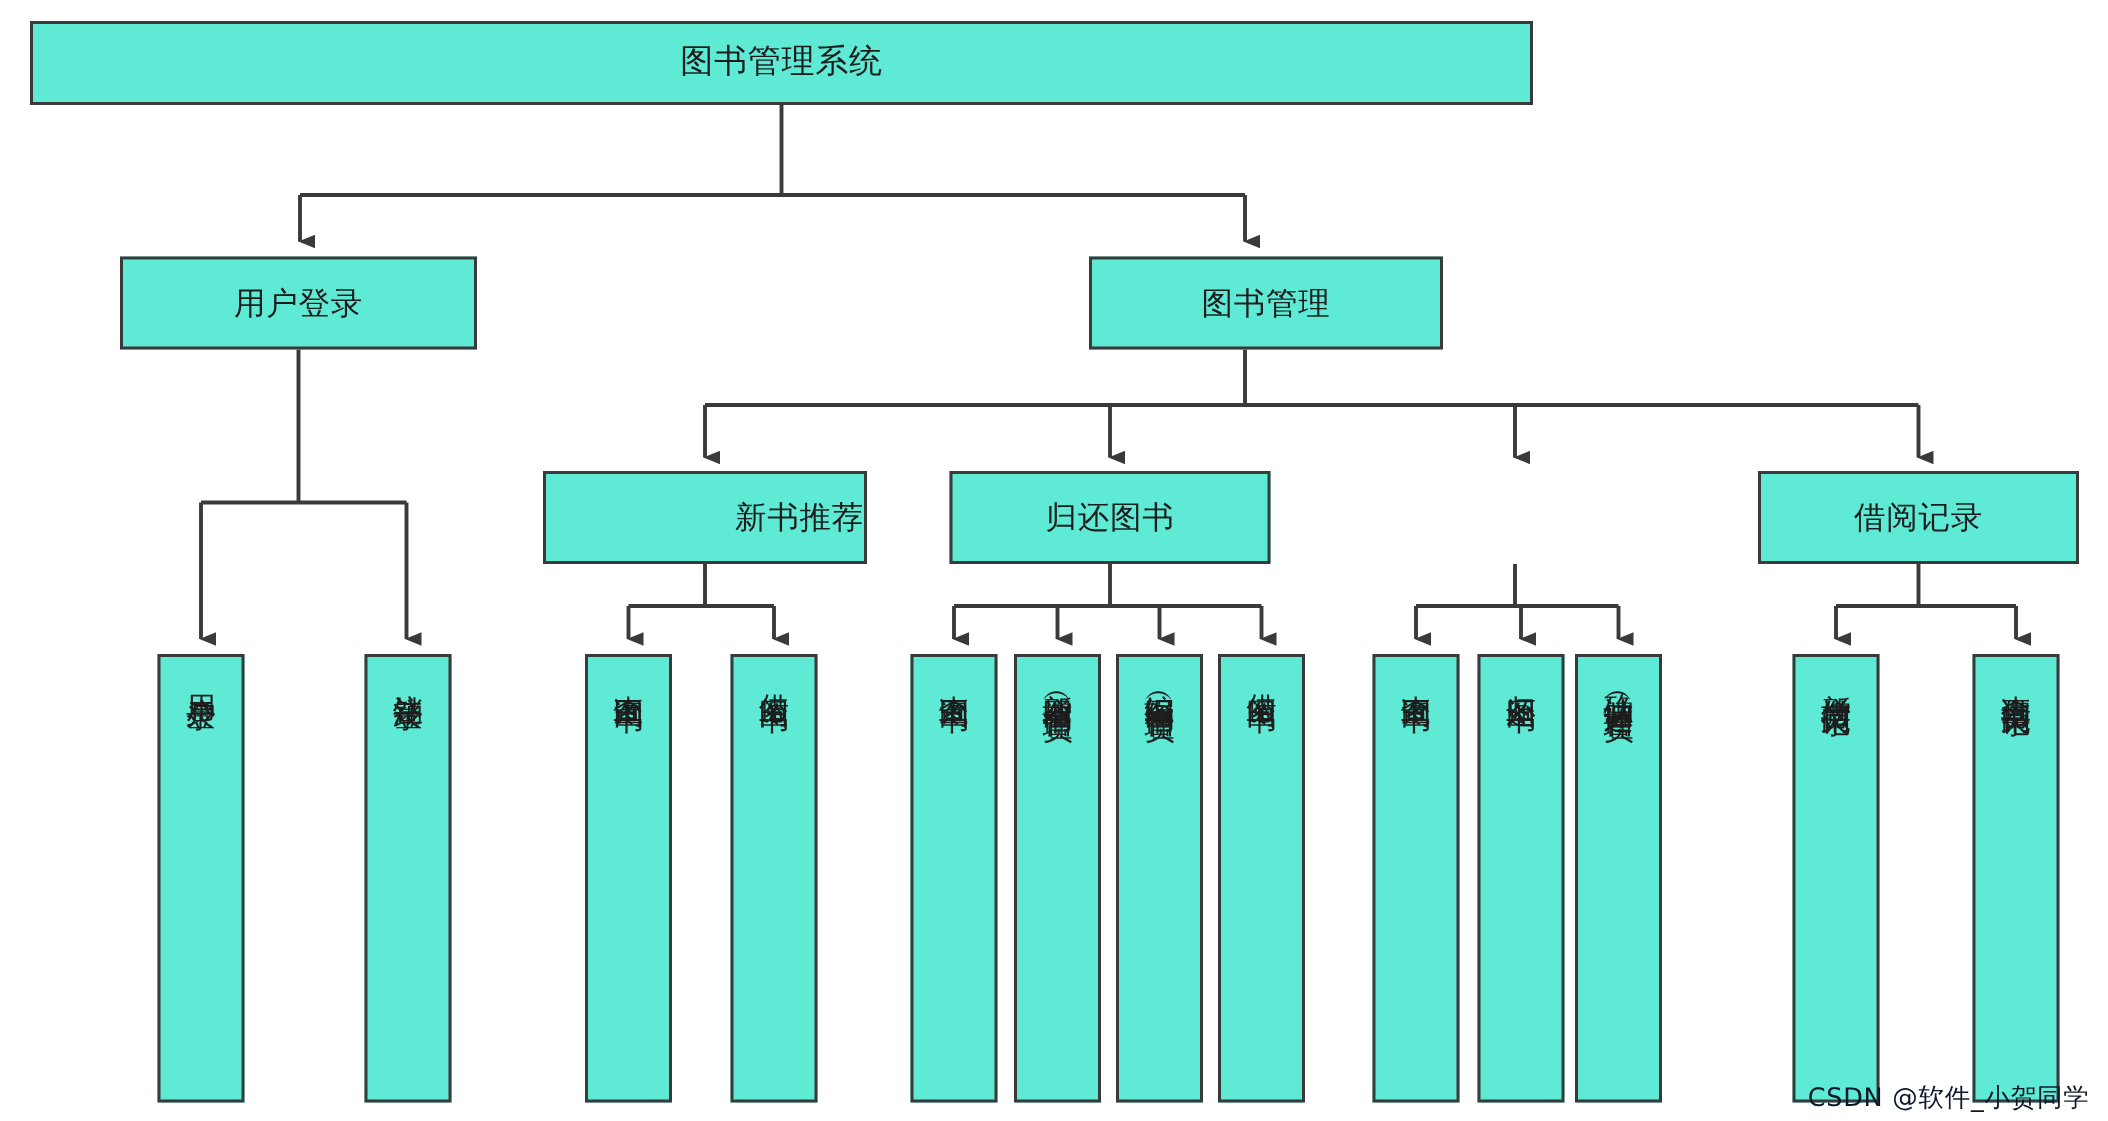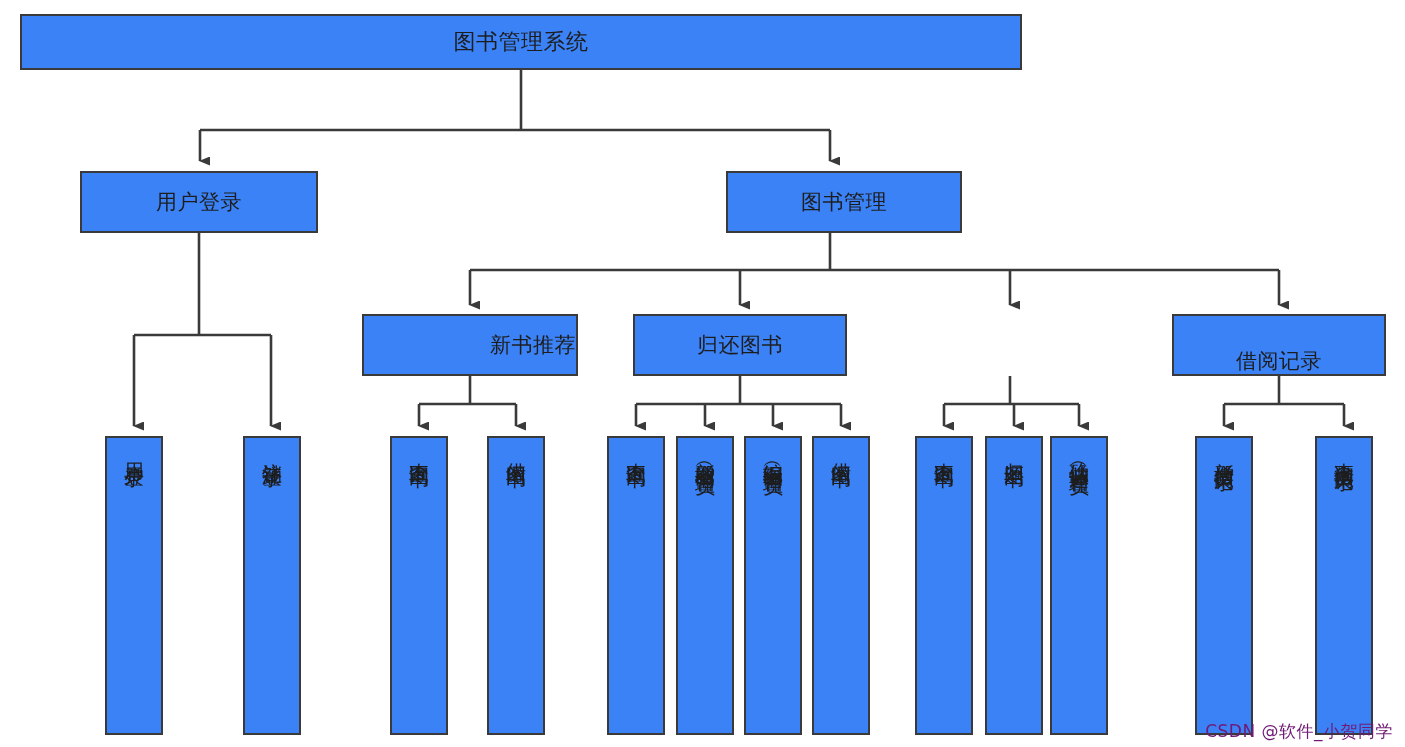--- a/index.html
+++ b/index.html
@@ -22,21 +22,21 @@
     position: absolute;
     left: 0;
     top: 0;
     width: 1405px;
     height: 747px;
     pointer-events: none;
   }
   .node {
     position: absolute;
     box-sizing: border-box;
-    background: #3b82f6;
+    background: #5eead4;
     border: 2.2px solid #3a3a3a;
     display: flex;
     align-items: center;
     justify-content: center;
     color: #1d1d1d;
   }
   .node-label {
     display: block;
     text-align: center;
     line-height: 1.18;
@@ -63,21 +63,21 @@
     font-size: 20px;
     line-height: 1.05;
     letter-spacing: 2px;
     white-space: nowrap;
   }
   #watermark {
     position: absolute;
     right: 12px;
     bottom: 4px;
     font-size: 17px;
-    color: #701a75;
+    color: #0f172a;
     letter-spacing: 0.5px;
     white-space: nowrap;
     font-family: "DejaVu Sans", "Liberation Sans", sans-serif;
   }
 </style>
 </head>
 <body>
 
 <div id="diagram-root">
 
@@ -141,21 +141,21 @@
   <div class="node horiz" style="left:712px; top:171px; width:236px; height:62px;margin-left:14px;">
     <span class="node-label">图书管理</span>
   </div>
 
   <div class="node horiz" style="left:362px; top:314px; width:216px; height:62px;justify-content:flex-end;">
     <span class="node-label">新书推荐</span>
   </div>
   <div class="node horiz" style="left:633px; top:314px; width:214px; height:62px;">
     <span class="node-label">归还图书</span>
   </div>
-  <div class="node horiz" style="left:1172px; top:314px; width:214px; height:62px;align-items:flex-end;">
+  <div class="node horiz" style="left:1172px; top:314px; width:214px; height:62px;">
     <span class="node-label">借阅记录</span>
   </div>
 
   <div class="node vert" style="left:105px; top:436px; width:58px; height:299px;">
     <span class="node-label">用户登录</span>
   </div>
   <div class="node vert" style="left:243px; top:436px; width:58px; height:299px;">
     <span class="node-label">注销登录</span>
   </div>
   <div class="node vert" style="left:390px; top:436px; width:58px; height:299px;">

